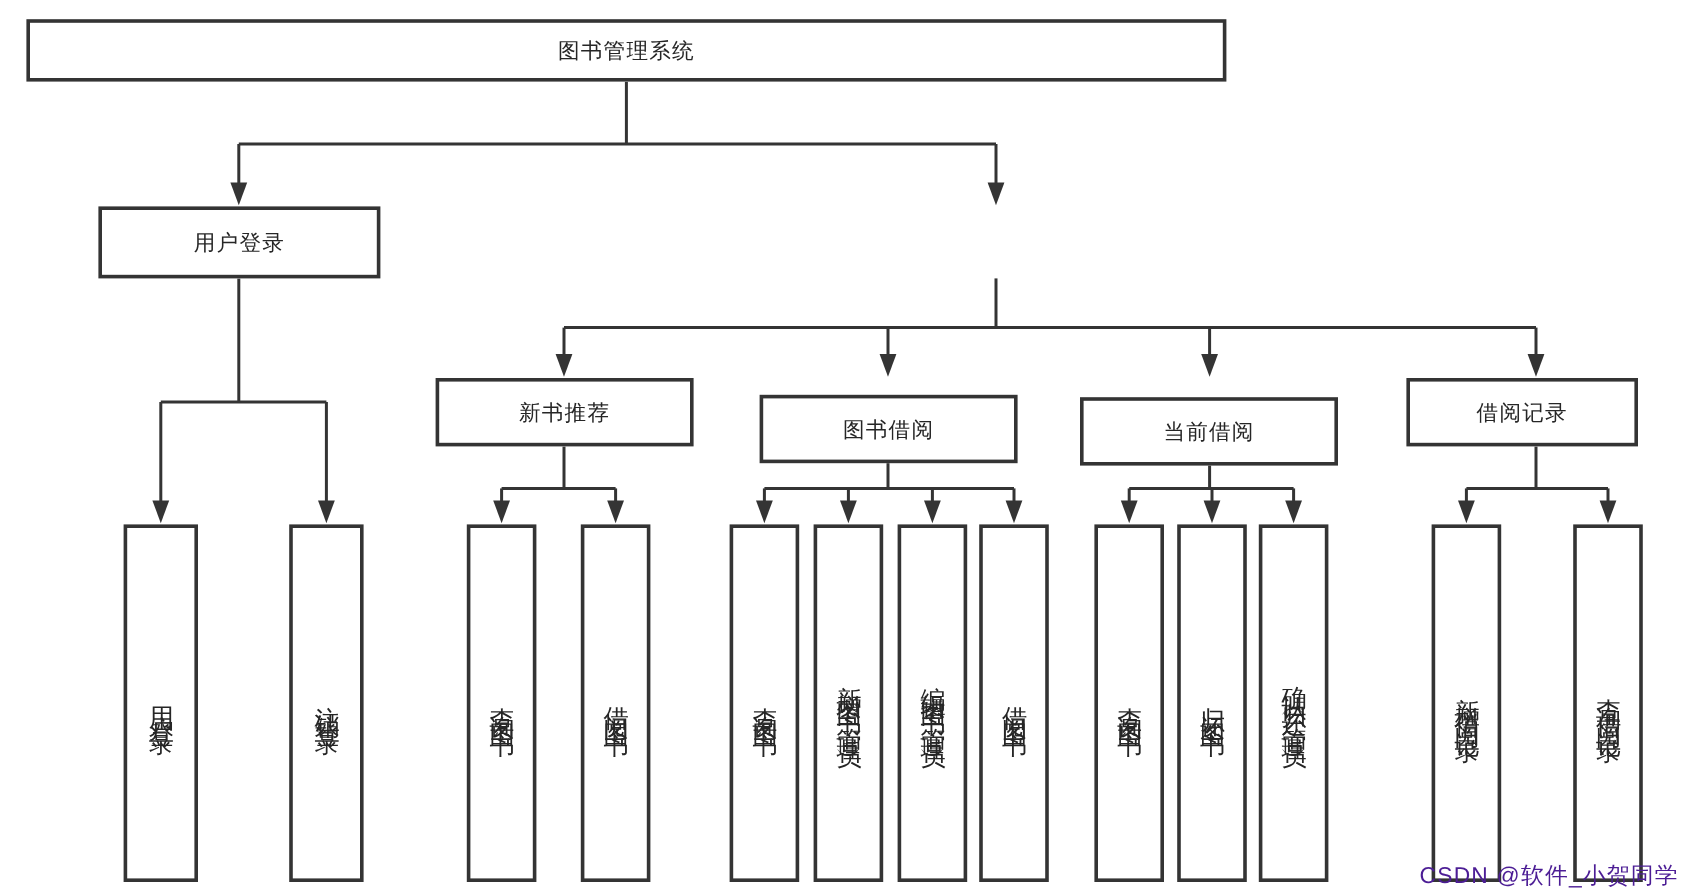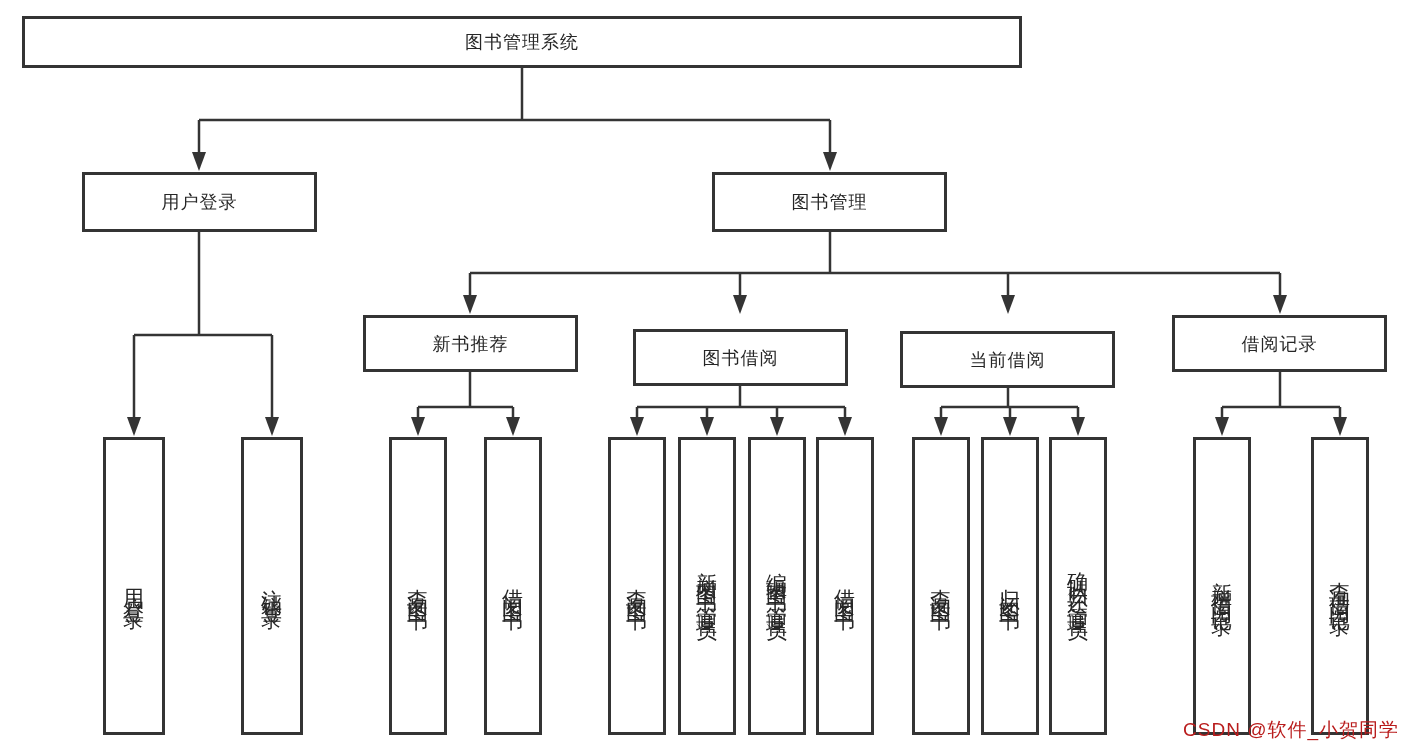--- a/index.html
+++ b/index.html
@@ -35,21 +35,21 @@
     text-orientation: mixed;
     font-size: 21px;
     letter-spacing: 7px;
     line-height: 1;
   }
   .watermark {
     position: absolute;
     right: 6px;
     bottom: 4px;
     font-size: 19px;
-    color: #b91c1c;
+    color: #4c1d95;
     letter-spacing: 1px;
     z-index: 3;
     white-space: nowrap;
   }
 </style>
 </head>
 <body>
 
 <div class="canvas">
 
@@ -115,26 +115,25 @@
       <polygon points="1003,417 1017,417 1010,436"></polygon>
       <polygon points="1071,417 1085,417 1078,436"></polygon>
       <polygon points="1215,417 1229,417 1222,436"></polygon>
       <polygon points="1333,417 1347,417 1340,436"></polygon>
     </g>
   </svg>
 
   <div class="node h-node" style="left:22px; top:16px; width:1000px; height:52px;">图书管理系统</div>
 
   <div class="node h-node" style="left:82px; top:172px; width:235px; height:60px;">用户登录</div>
-  <div class="node h-node" style="left:712px; top:172px; width:235px; height:60px;">图书管理</div>
 
   <div class="node h-node" style="left:363px; top:315px; width:215px; height:57px;">新书推荐</div>
   <div class="node h-node" style="left:633px; top:329px; width:215px; height:57px;">图书借阅</div>
   <div class="node h-node" style="left:900px; top:315px; width:215px; height:57px;margin-top:16px;">当前借阅</div>
-  <div class="node h-node" style="left:1172px; top:315px; width:215px; height:57px;">借阅记录</div>
+  <div class="node h-node" style="left:1172px; top:315px; width:193px; height:57px;">借阅记录</div>
 
   <div class="node v-node" style="left:103px; top:437px; width:62px; height:298px;">用户登录</div>
   <div class="node v-node" style="left:241px; top:437px; width:62px; height:298px;">注销登录</div>
 
   <div class="node v-node" style="left:389px; top:437px; width:58px; height:298px;">查询图书</div>
   <div class="node v-node" style="left:484px; top:437px; width:58px; height:298px;">借阅图书</div>
 
   <div class="node v-node" style="left:608px; top:437px; width:58px; height:298px;">查询图书</div>
   <div class="node v-node" style="left:678px; top:437px; width:58px; height:298px;">新增图书（管理员）</div>
   <div class="node v-node" style="left:748px; top:437px; width:58px; height:298px;">编辑图书（管理员）</div>

